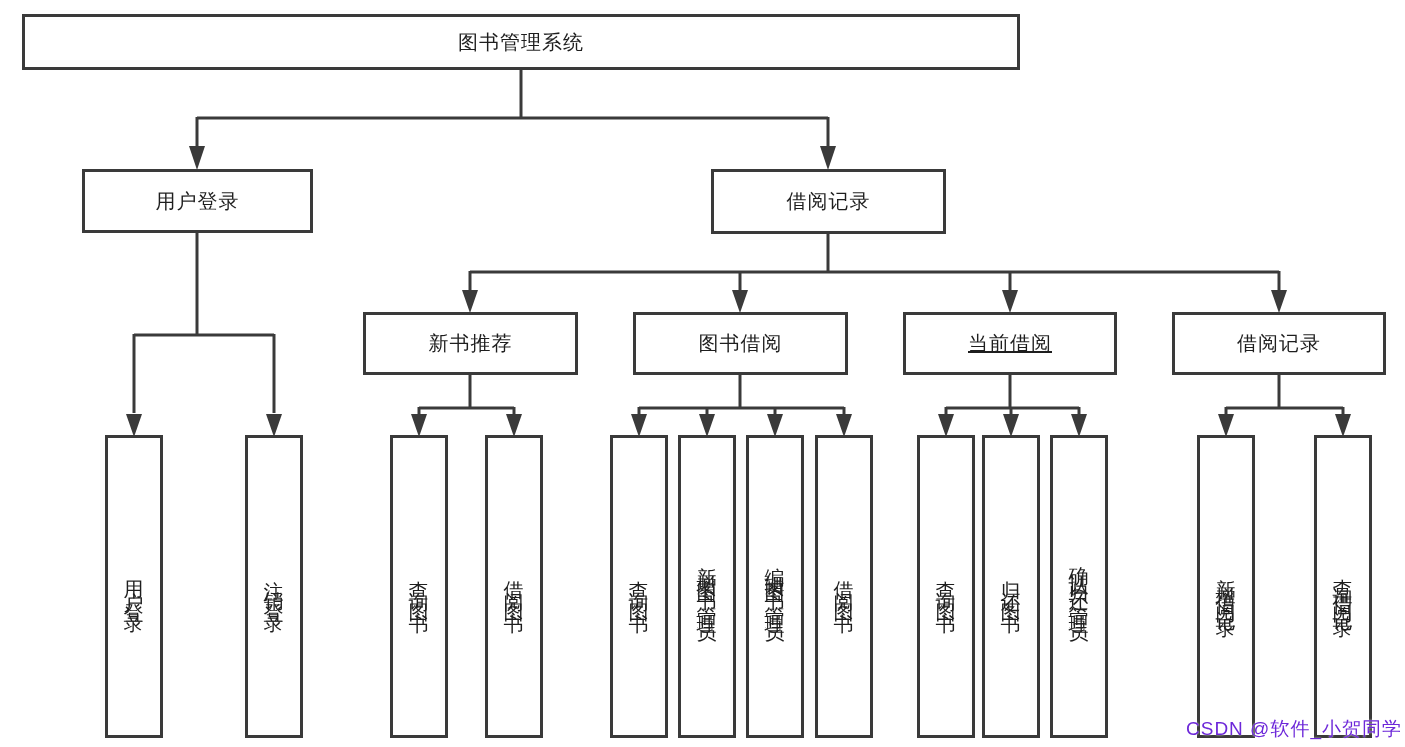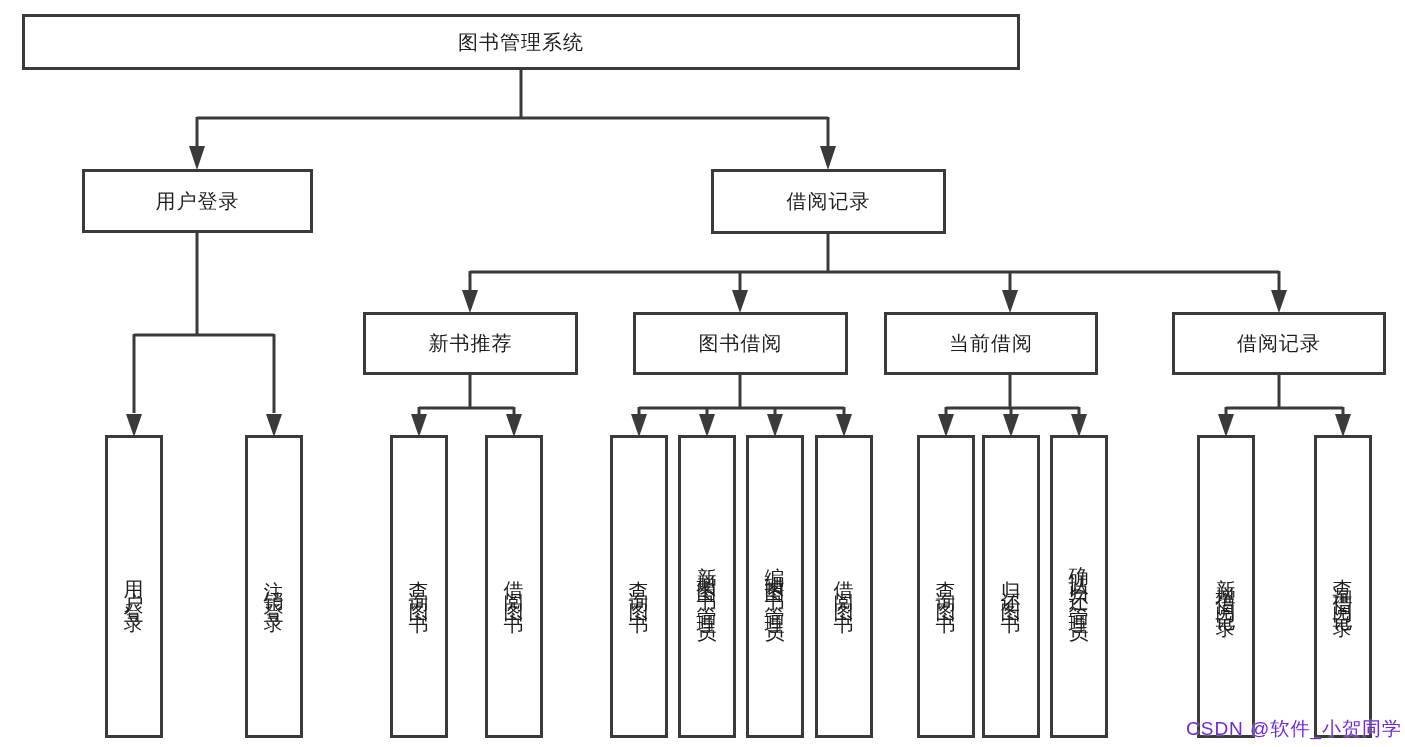--- a/index.html
+++ b/index.html
@@ -47,21 +47,21 @@
   
   .n-root  { left: 22px;  top: 14px;  width: 998px; height: 56px; }
 
   
   .n-user-login { left: 82px;  top: 169px; width: 231px; height: 64px; }
   .n-book-mgmt  { left: 711px; top: 169px; width: 235px; height: 65px; }
 
   
   .n-new-books { left: 363px;  top: 312px; width: 215px; height: 63px; }
   .n-borrowing { left: 633px;  top: 312px; width: 215px; height: 63px; }
-  .n-current   { left: 884px;  top: 312px; width: 214px; height: 63px; }
+  .n-current   { left: 903px;  top: 312px; width: 214px; height: 63px; text-decoration: underline; }
   .n-records   { left: 1172px; top: 312px; width: 214px; height: 63px; }
 
   
   .leaf { top: 435px; width: 58px; height: 303px; }
   .n-login      { left: 105px; }
   .n-logout     { left: 245px; }
   .n-nb-query   { left: 390px; }
   .n-nb-borrow  { left: 485px; }
   .n-bb-query   { left: 610px; }
   .n-bb-add     { left: 678px; }

